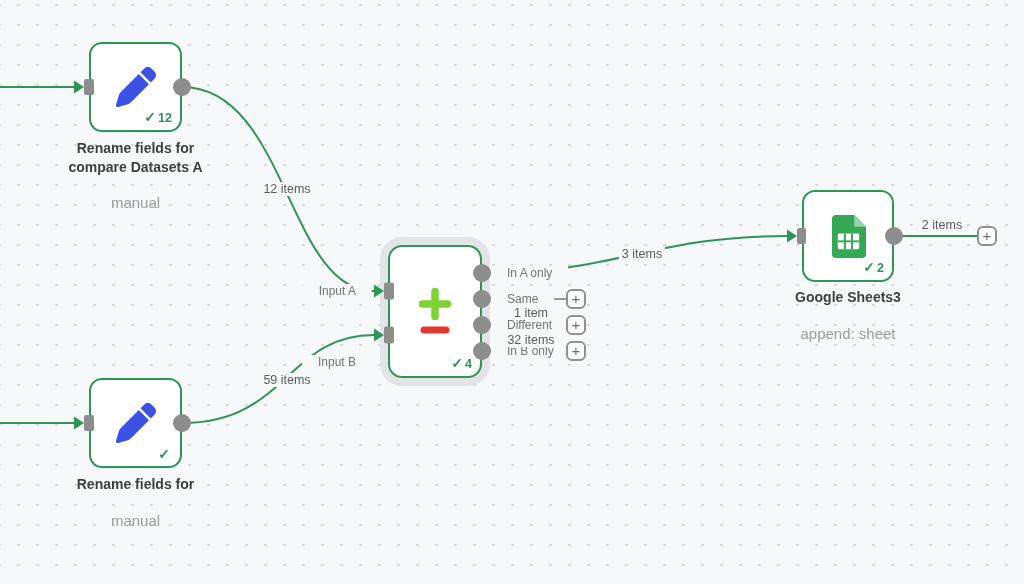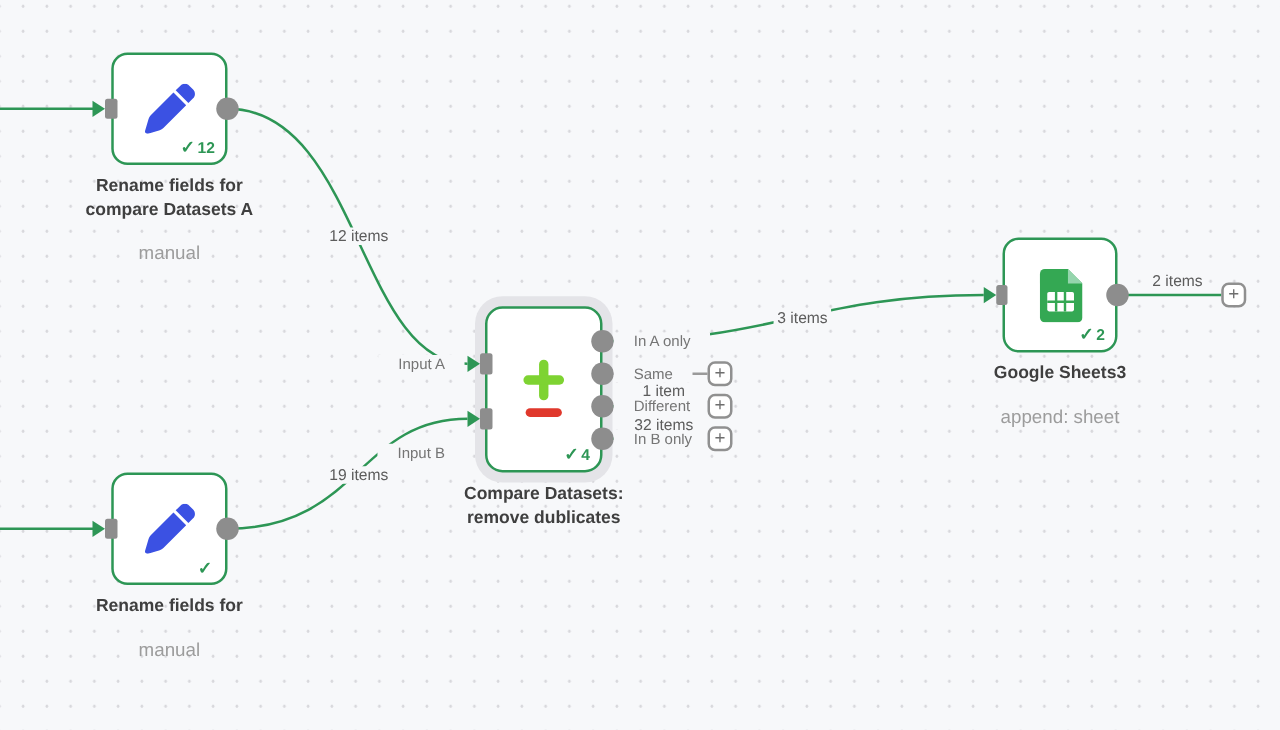--- a/index.html
+++ b/index.html
@@ -137,39 +137,35 @@
     <div class="node-title">Rename fields for</div>
     <div class="node-title">compare Datasets A</div>
     <div class="node-sub">manual</div>
   </div>
 
   <div class="node-label" style="left:135.5px; top:475px;">
     <div class="node-title">Rename fields for</div>
     <div class="node-sub">manual</div>
   </div>
 
-  <div class="node-label" style="left:435px; top:385px;">
-    <div class="node-title">Compare Datasets:</div>
-    <div class="node-title">remove dublicates</div>
-  </div>
 
   <div class="node-label" style="left:848px; top:288px;">
     <div class="node-title">Google Sheets3</div>
     <div class="node-sub">append: sheet</div>
   </div>
 
   <div class="port-label anchor-right" style="left:372px; top:291px;">Input A</div>
   <div class="port-label anchor-right" style="left:372px; top:318px;margin-top:44px;">Input B</div>
   <div class="port-label anchor-left" style="left:491px; top:273px;">In A only</div>
   <div class="port-label anchor-left" style="left:491px; top:299px;">Same</div>
   <div class="port-label anchor-left" style="left:491px; top:325px;">Different</div>
   <div class="port-label anchor-left" style="left:491px; top:351px;">In B only</div>
 
   <div class="edge-label" style="left:287px; top:189px;">12 items</div>
-  <div class="edge-label" style="left:287px; top:380px;">19 items</div>
+  <div class="edge-label" style="left:287px; top:380px;">59 items</div>
   <div class="edge-label" style="left:642px; top:254px;">3 items</div>
   <div class="edge-label" style="left:531px; top:313px;">1 item</div>
   <div class="edge-label" style="left:531px; top:340px;">32 items</div>
   <div class="edge-label" style="left:942px; top:225px;">2 items</div>
 
   <div class="plus-btn" style="left:566px; top:289px;">+</div>
   <div class="plus-btn" style="left:566px; top:315px;">+</div>
   <div class="plus-btn" style="left:566px; top:341px;">+</div>
   <div class="plus-btn" style="left:977px; top:226px;">+</div>
 

